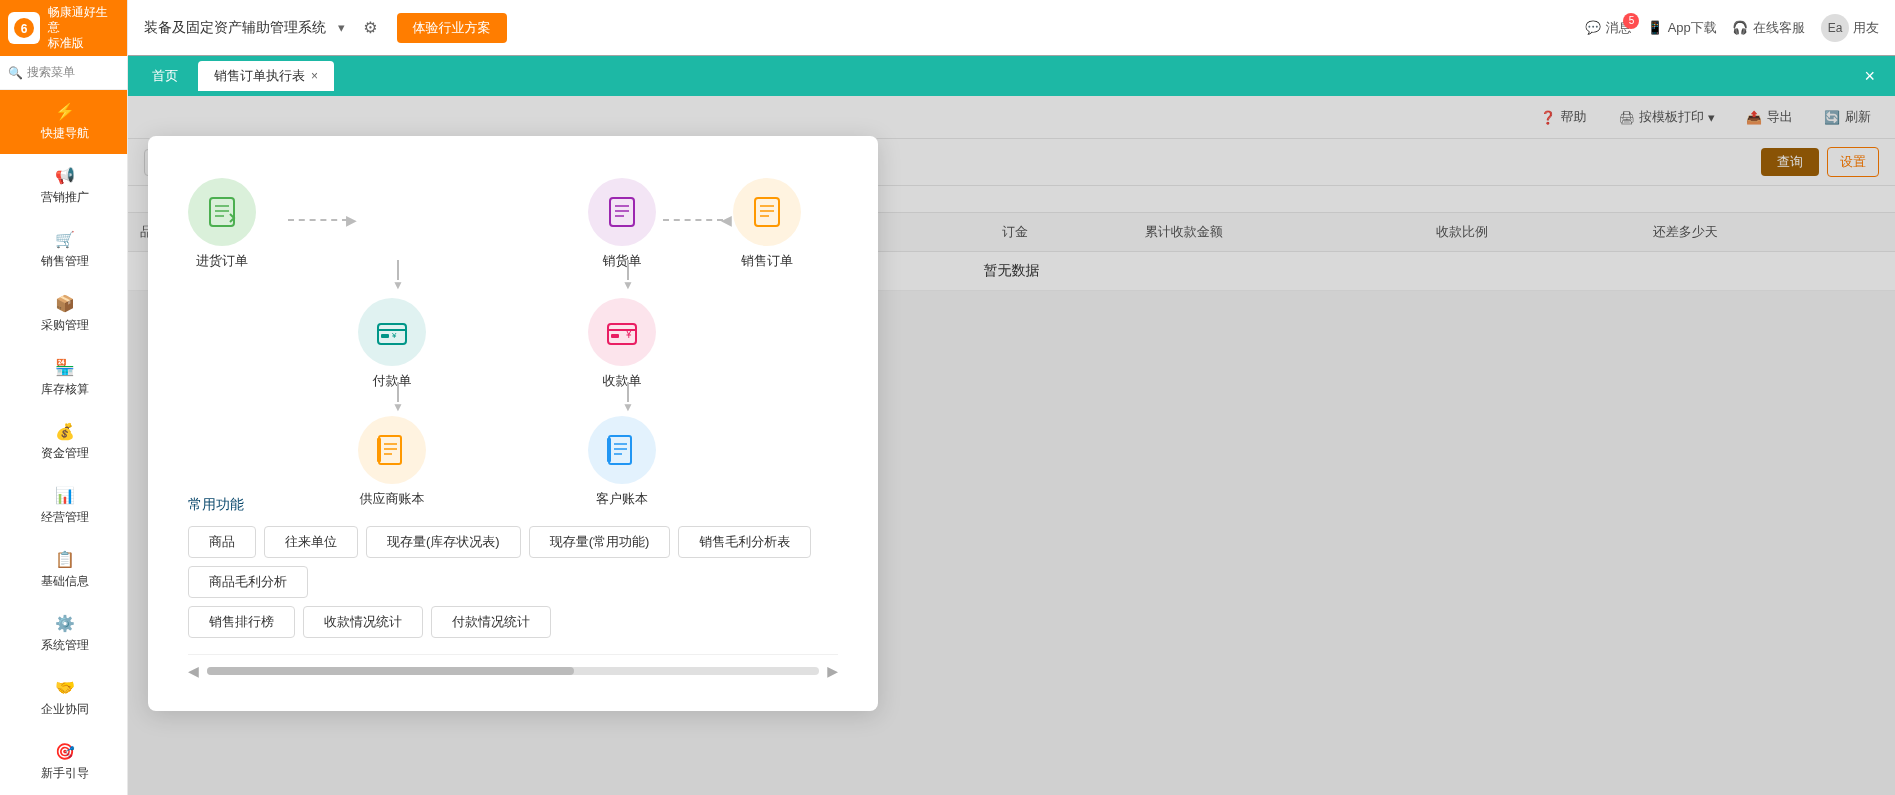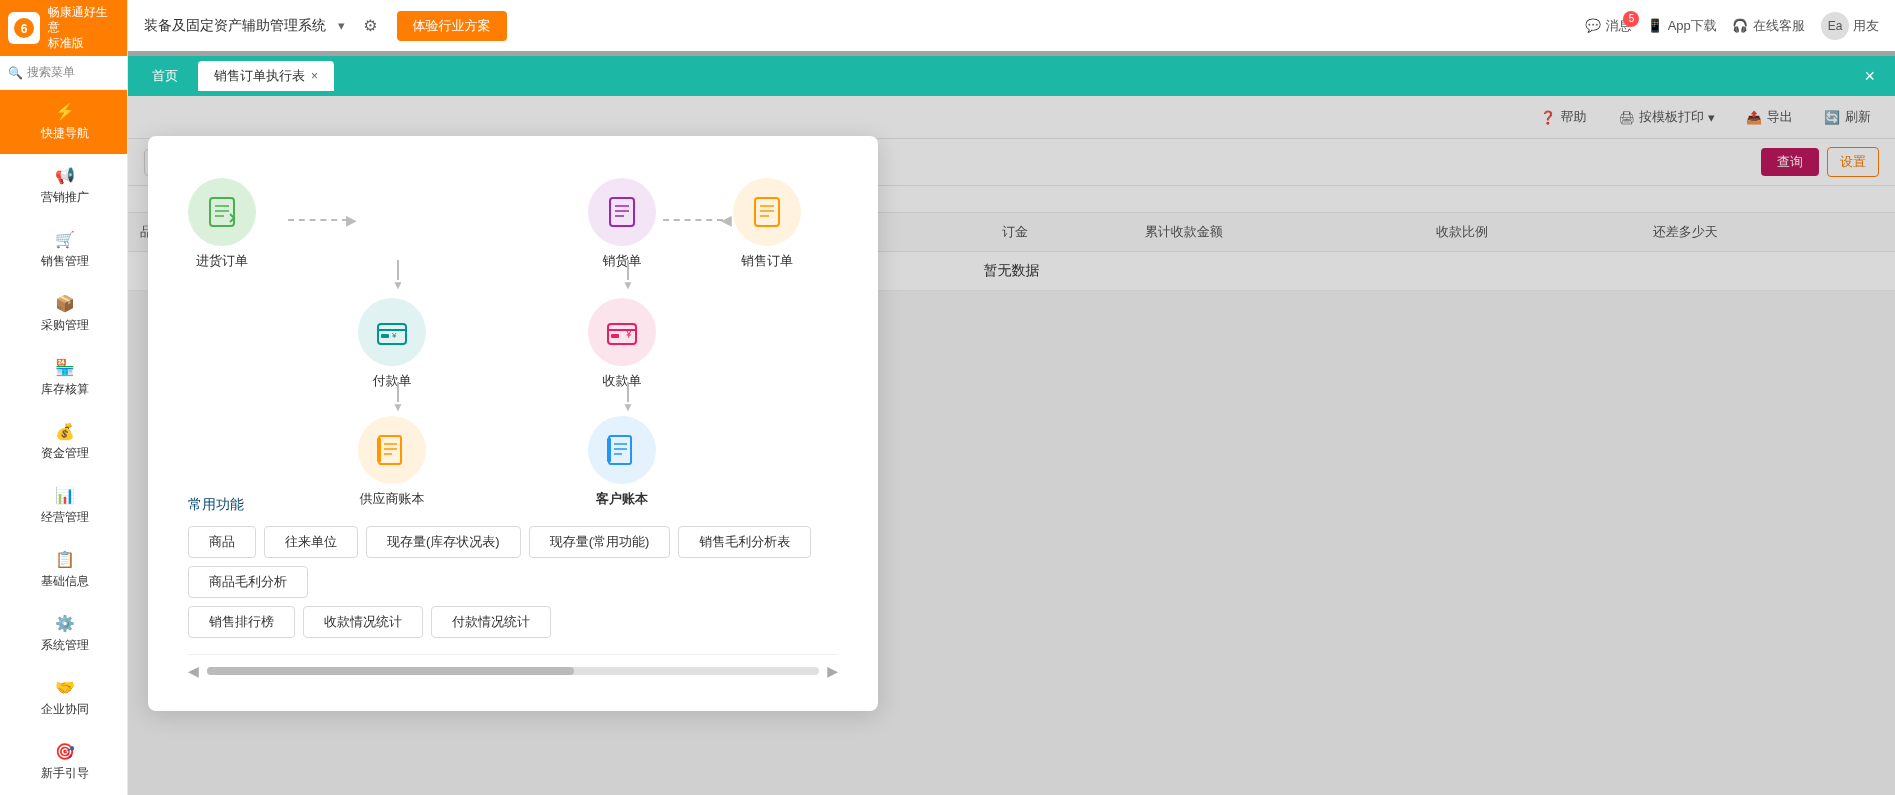--- a/index.html
+++ b/index.html
@@ -17,21 +17,21 @@
     .sidebar-item { padding: 12px 8px; display: flex; flex-direction: column; align-items: center; gap: 4px; cursor: pointer; font-size: 12px; color: #333; border-left: 3px solid transparent; }
     .sidebar-item.active { background: #fff7f0; color: #ff7d00; border-left-color: #ff7d00; }
     .sidebar-item .icon { font-size: 16px; }
     .sidebar-quick { background: #ff7d00; color: #fff; border-left-color: transparent; }
     .sidebar-quick.active { background: #ff7d00; color: #fff; border-left-color: transparent; }
 
     
     .main-area { flex: 1; display: flex; flex-direction: column; }
 
     
-    .top-header { height: 56px; background: #fff; display: flex; align-items: center; padding: 0 16px; border-bottom: 5px solid #a3a3a3; gap: 12px; }
+    .top-header { height: 56px; background: #fff; display: flex; align-items: center; padding: 0 16px; border-bottom: 1px solid #a3a3a3; gap: 12px; }
     .top-header-title { font-size: 14px; color: #333; font-weight: 500; }
     .top-header-settings { width: 28px; height: 28px; display: flex; align-items: center; justify-content: center; cursor: pointer; color: #666; font-size: 16px; }
     .top-header-try-btn { background: #ff7d00; color: #fff; border: none; padding: 6px 16px; border-radius: 4px; cursor: pointer; font-size: 13px; }
     .top-header-spacer { flex: 1; }
     .top-header-actions { display: flex; align-items: center; gap: 16px; color: #555; font-size: 13px; }
     .top-header-action { display: flex; align-items: center; gap: 4px; cursor: pointer; position: relative; }
     .badge { background: #ff4d4f; color: #fff; border-radius: 10px; font-size: 10px; padding: 0 4px; min-width: 16px; height: 16px; display: flex; align-items: center; justify-content: center; position: absolute; top: -6px; right: -8px; }
     .user-avatar { width: 28px; height: 28px; background: #ddd; border-radius: 50%; display: flex; align-items: center; justify-content: center; font-size: 12px; }
 
     
@@ -49,21 +49,21 @@
     .toolbar-btn { display: flex; align-items: center; gap: 4px; color: #555; font-size: 13px; cursor: pointer; padding: 4px 8px; border-radius: 4px; }
     .toolbar-spacer { flex: 1; }
 
     
     .filter-bar { background: #fff; padding: 8px 16px; display: flex; align-items: center; gap: 8px; border-bottom: 1px solid #e8e8e8; flex-wrap: wrap; }
     .filter-input { border: 1px solid #d9d9d9; border-radius: 4px; padding: 5px 8px; font-size: 13px; color: #333; min-width: 120px; }
     .filter-date { display: flex; align-items: center; gap: 4px; }
     .filter-date input { border: 1px solid #d9d9d9; border-radius: 4px; padding: 5px 8px; font-size: 13px; color: #aaa; width: 120px; }
     .filter-date-icon { color: #aaa; font-size: 14px; }
     .filter-select { border: 1px solid #d9d9d9; border-radius: 4px; padding: 5px 8px; font-size: 13px; color: #333; min-width: 120px; appearance: none; background: #fff; }
-    .filter-btn-search { background: #be185d; color: #fff; border: none; padding: 5px 16px; border-radius: 4px; cursor: pointer; font-size: 13px; }
+    .filter-btn-search { background: #a16207; color: #fff; border: none; padding: 5px 16px; border-radius: 4px; cursor: pointer; font-size: 13px; }
     .filter-btn-settings { background: #fff; color: #ff7d00; border: 1px solid #ff7d00; padding: 5px 12px; border-radius: 4px; cursor: pointer; font-size: 13px; }
     .more-conditions { color: #1db8a5; font-size: 13px; cursor: pointer; padding: 4px 8px; }
 
     
     .table-container { background: #fff; margin: 0; overflow-x: auto; }
     .data-table { width: 100%; border-collapse: collapse; font-size: 13px; }
     .data-table th { background: #fafafa; padding: 10px 12px; text-align: left; color: #555; border-bottom: 1px solid #e8e8e8; white-space: nowrap; font-weight: 500; }
     .data-table td { padding: 10px 12px; border-bottom: 1px solid #f0f0f0; color: #333; white-space: nowrap; }
     .empty-data { text-align: center; padding: 60px; color: #aaa; font-size: 14px; }
 
@@ -364,21 +364,21 @@
                     <rect x="5" y="4" width="22" height="28" rx="2" fill="none" stroke="#ff9800" stroke-width="2"></rect>
                     <rect x="3" y="6" width="4" height="24" rx="1" fill="#ff9800"></rect>
                     <line x1="10" y1="12" x2="23" y2="12" stroke="#ff9800" stroke-width="1.5"></line>
                     <line x1="10" y1="17" x2="23" y2="17" stroke="#ff9800" stroke-width="1.5"></line>
                     <line x1="10" y1="22" x2="18" y2="22" stroke="#ff9800" stroke-width="1.5"></line>
                   </svg>
               </div>
               <div class="lbl">供应商账本</div>
             </div>
 
-            <div class="fn" style="left:400px; top:248px;font-weight:bold;">
+            <div class="fn" style="left:400px; top:248px;">
               <div class="circle" style="background:#e3f2fd;">
                 <svg width="36" height="36" viewBox="0 0 36 36">
                     <rect x="5" y="4" width="22" height="28" rx="2" fill="none" stroke="#2196f3" stroke-width="2"></rect>
                     <rect x="3" y="6" width="4" height="24" rx="1" fill="#2196f3"></rect>
                     <line x1="10" y1="12" x2="23" y2="12" stroke="#2196f3" stroke-width="1.5"></line>
                     <line x1="10" y1="17" x2="23" y2="17" stroke="#2196f3" stroke-width="1.5"></line>
                     <line x1="10" y1="22" x2="18" y2="22" stroke="#2196f3" stroke-width="1.5"></line>
                   </svg>
               </div>
               <div class="lbl">客户账本</div>

